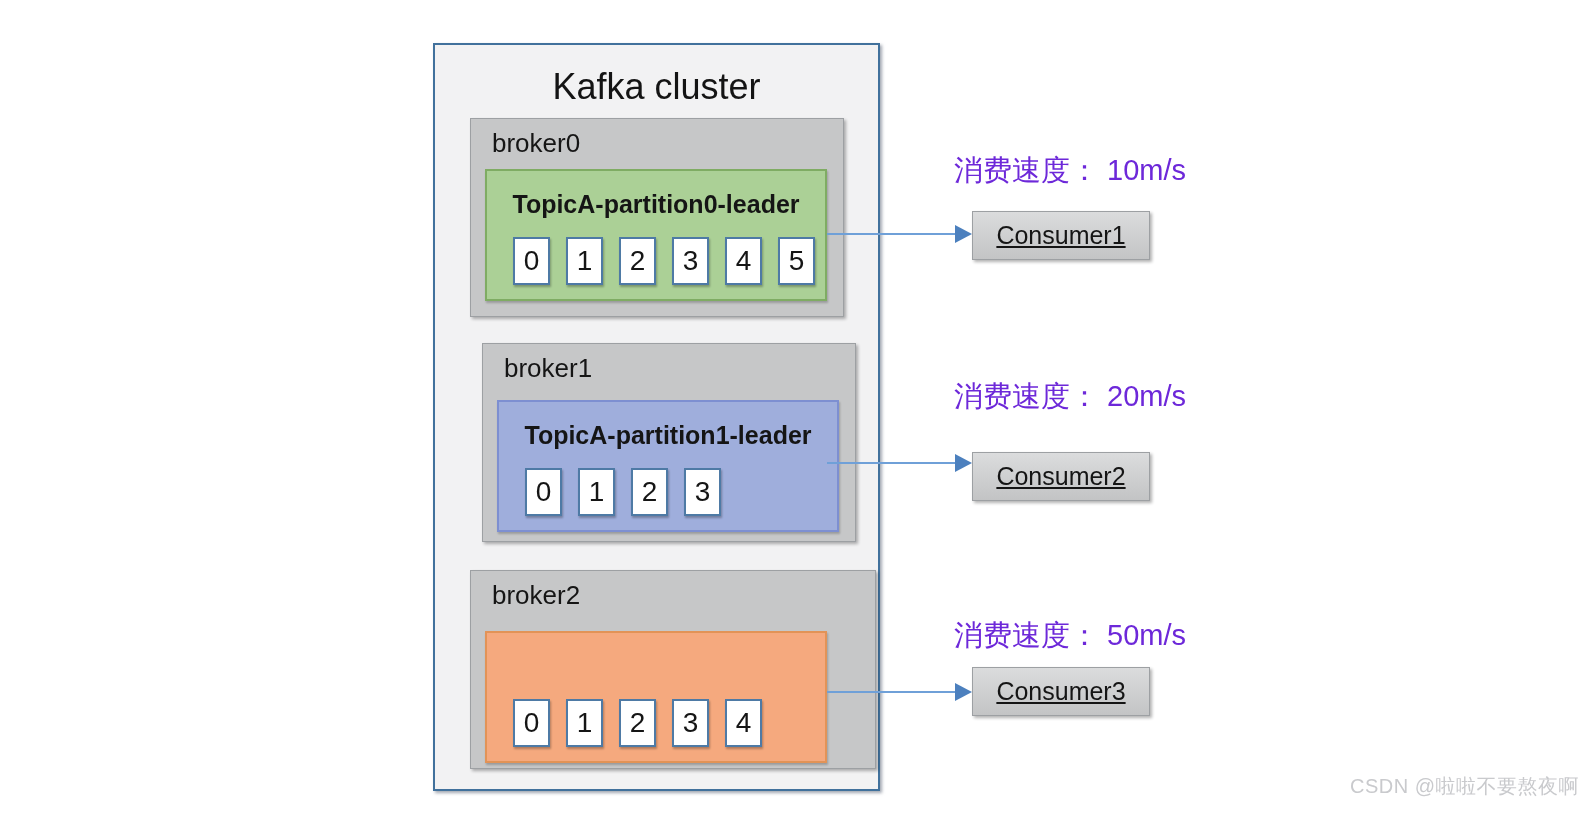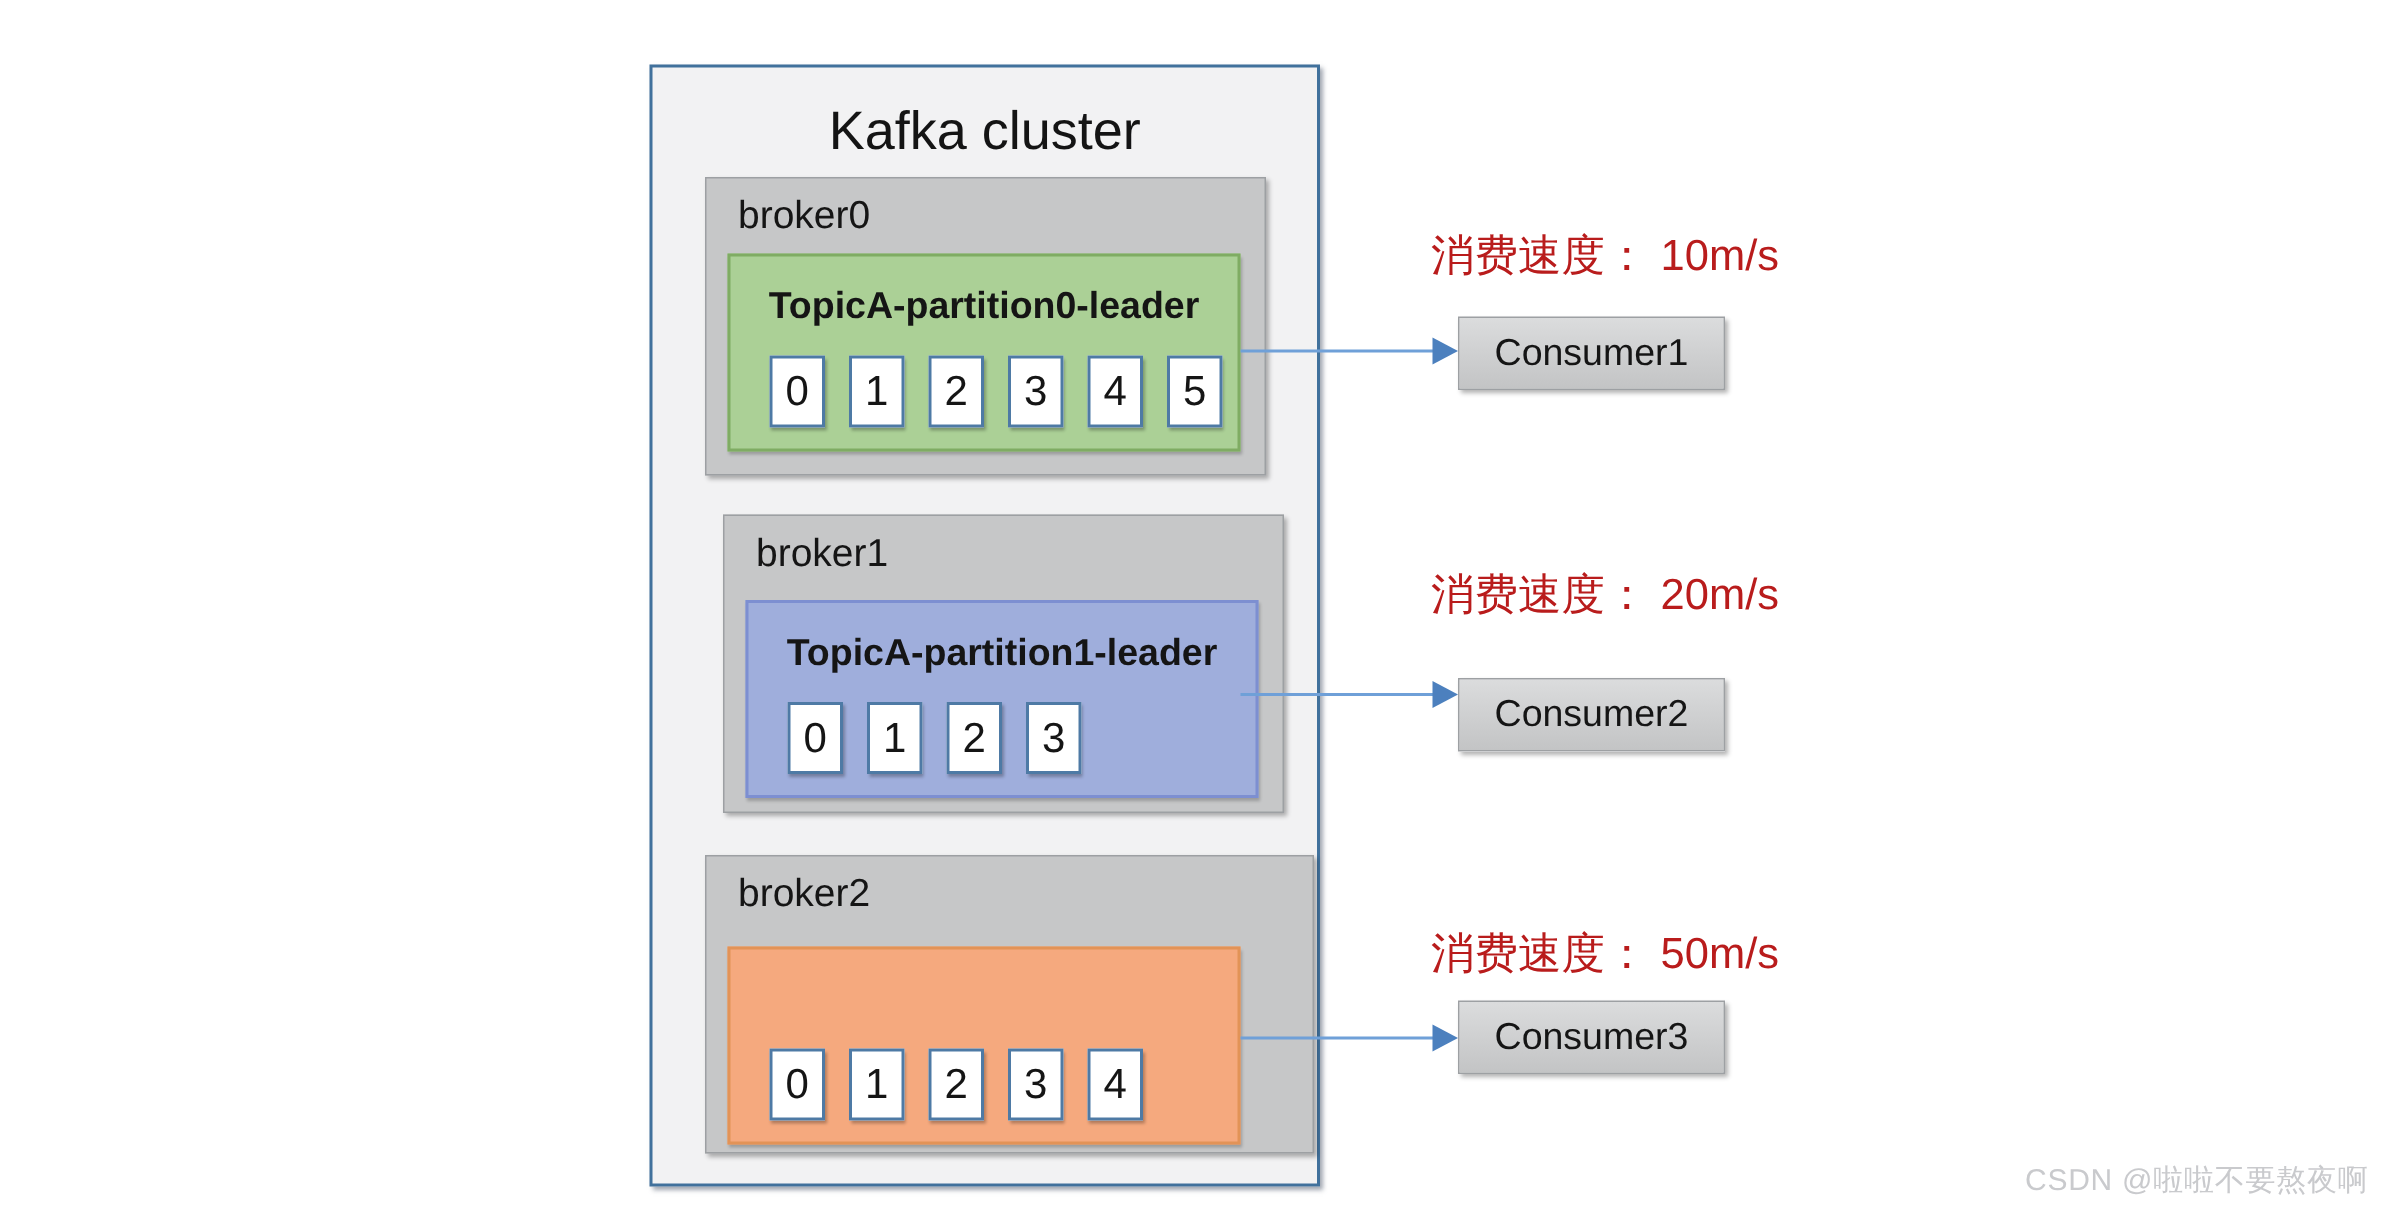--- a/index.html
+++ b/index.html
@@ -25,32 +25,32 @@
     position:absolute;left:14px;width:338px;height:128px;border:2px solid #888;
     box-shadow:1px 2px 2px rgba(0,0,0,0.22);
   }
   .partition-label{padding-top:19px;text-align:center;font-size:25px;font-weight:bold;}
   .messages{position:absolute;left:26px;top:66px;display:flex;gap:16px;}
   .msg{
     width:33px;height:44px;background:#ffffff;border:2px solid #4E7AA5;
     display:flex;align-items:center;justify-content:center;font-size:28px;
     box-shadow:1px 2px 2px rgba(0,0,0,0.28);
   }
-  .speed{position:absolute;left:925px;width:290px;text-align:center;font-size:29px;color:#b91c1c;}
+  .speed{position:absolute;left:925px;width:290px;text-align:center;font-size:29px;color:#6d28d9;}
   .arrow-line{position:absolute;left:827px;width:130px;height:2px;background:#6FA0D8;}
   .arrow-head{
     position:absolute;left:955px;width:0;height:0;
     border-top:9px solid transparent;border-bottom:9px solid transparent;
     border-left:17px solid #4C80BE;
   }
   .consumer{
     position:absolute;left:972px;width:176px;height:47px;
     background:linear-gradient(180deg,#DBDCDD,#C3C4C5);
     border:1px solid #9DA0A3;box-shadow:2px 2px 3px rgba(0,0,0,0.30);
-    display:flex;align-items:center;justify-content:center;font-size:25px;
+    display:flex;align-items:center;justify-content:center;font-size:25px;text-decoration:underline;
   }
   .watermark{position:absolute;left:1350px;top:773px;font-size:20px;color:#C9CACD;letter-spacing:0.5px;}
 </style>
 </head>
 <body>
 
 <div class="canvas">
   <div class="cluster" style="border-color: rgb(65, 113, 156); background: rgb(242, 242, 243);">
     <div class="cluster-title">Kafka cluster</div>
     <div id="brokers-host">

